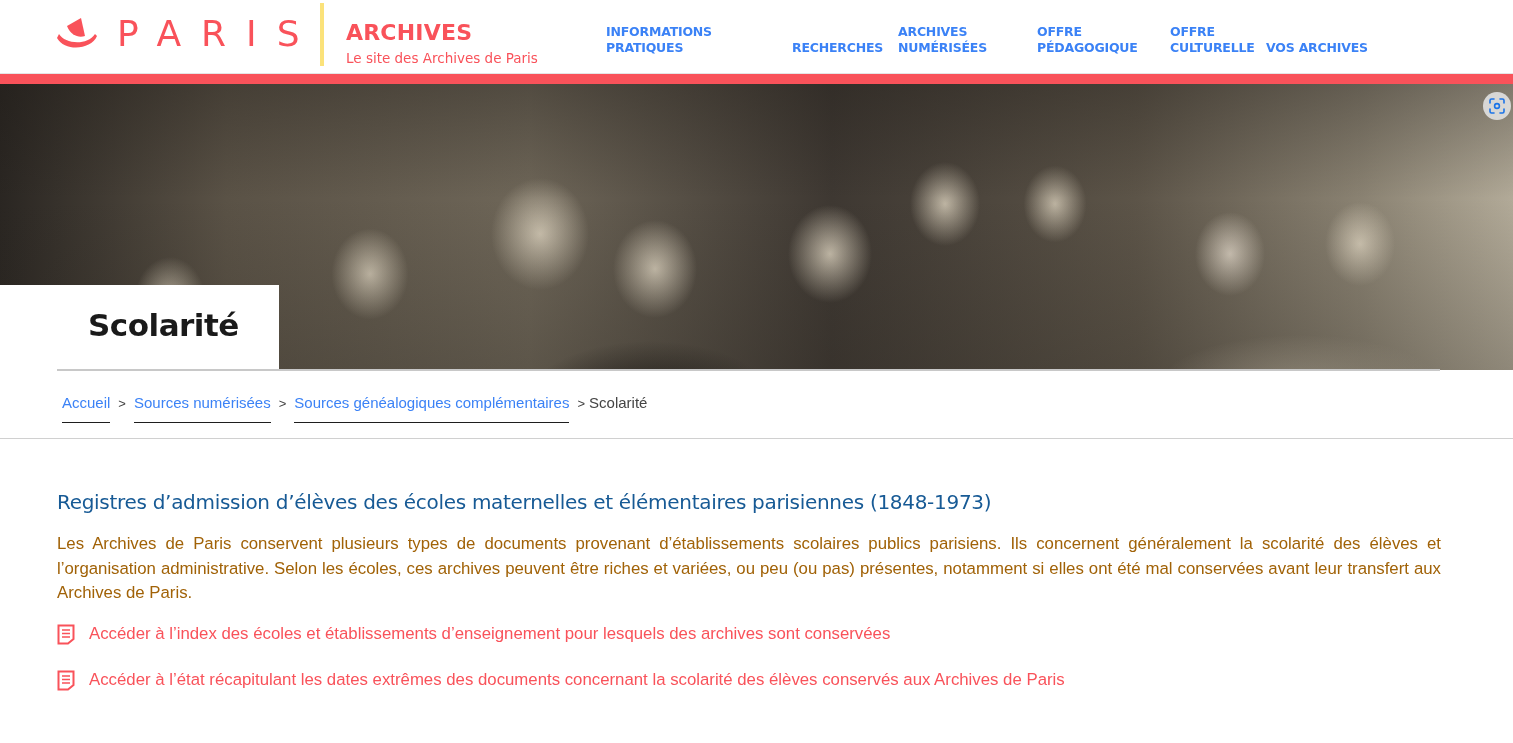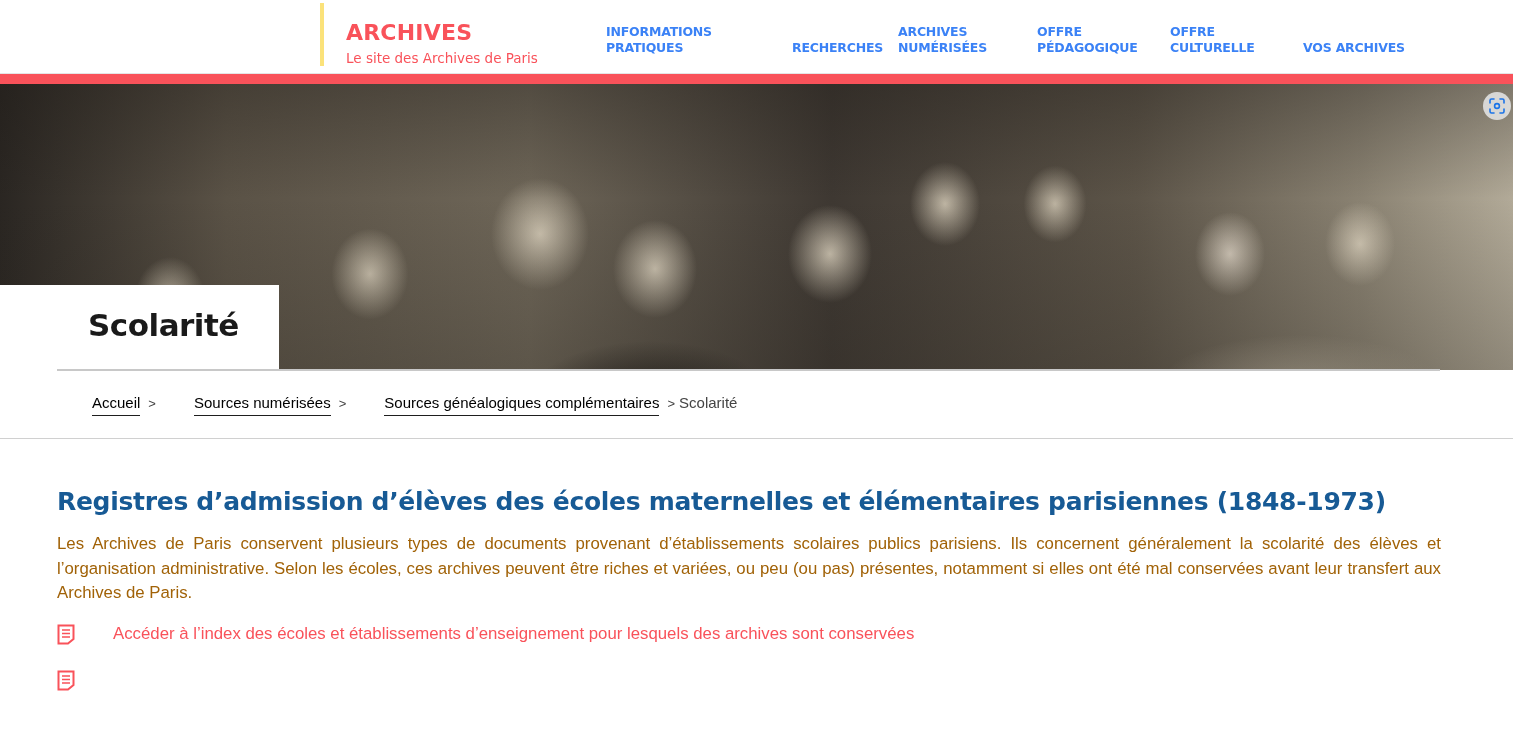--- a/index.html
+++ b/index.html
@@ -39,38 +39,45 @@
   }
   .hero-shade { position: absolute; inset: 0; background: linear-gradient(180deg, rgba(30,26,22,0.35) 0%, rgba(0,0,0,0) 40%, rgba(40,36,30,0.25) 100%); }
   .lens-btn { position: absolute; left: 1483px; top: 92px; width: 28px; height: 28px; border-radius: 50%; background: rgba(225,225,225,0.9); display: flex; align-items: center; justify-content: center; cursor: pointer; }
 
   .title-box { position: absolute; left: 0; top: 285px; width: 279px; height: 85px; background: #fff; }
   .page-title { position: absolute; left: 88px; top: 307px; font-family: "DejaVu Sans", sans-serif; font-weight: bold; font-size: 31px; color: #1a1a1a; letter-spacing: -0.5px; }
   .photo-line { position: absolute; left: 57px; top: 369px; width: 1383px; height: 2px; background: #c8c8c8; }
 
   
   .breadcrumb { position: absolute; left: 62px; top: 394px; display: flex; align-items: baseline; font-size: 15px; color: #1e1e1e; }
-  .crumb { color: #000000; text-decoration: none; border-bottom: 1.5px solid #1e1e1e; padding-bottom: 4px; cursor: pointer; margin-left: 30px; }
+  .crumb { color: #3b82f6; text-decoration: none; border-bottom: 1.5px solid #1e1e1e; padding-bottom: 11px; cursor: pointer; }
   .crumb-sep { margin: 0 8px; font-size: 13px; color: #444; }
   .crumb-current { color: #444; }
   .divider { position: absolute; left: 0; top: 438px; width: 1513px; height: 1px; background: #d0d0d0; }
 
   
   .content { position: absolute; left: 57px; top: 488px; width: 1384px; }
-  .section-title { font-family: "DejaVu Sans", sans-serif; font-weight: bold; font-size: 25px; color: #175a95; letter-spacing: -0.3px; line-height: 28px; }
+  .section-title { font-family: "DejaVu Sans", sans-serif; font-weight: normal; font-size: 20px; color: #175a95; letter-spacing: -0.3px; line-height: 28px; }
   .para { margin-top: 16px; font-size: 16.8px; line-height: 24.5px; color: #a16207; text-align: justify; }
-  .doc-link { display: flex; align-items: center; margin-top: 18px; color: #f9525a; font-size: 16.8px; cursor: pointer; gap: 24px; }
+  .doc-link { display: flex; align-items: center; margin-top: 18px; color: #f9525a; font-size: 16.8px; cursor: pointer; }
   .doc-link + .doc-link { margin-top: 25px; }
   .doc-icon { width: 18px; height: 21px; margin-right: 14px; flex: 0 0 auto; }
   .para2 { margin-top: 24px; font-size: 16.8px; line-height: 24px; white-space: nowrap; color: #1e1e1e; }
 </style>
 </head>
 <body>
 
 <header class="header">
+  <div class="logo">
+    <svg class="logo-mark" viewBox="0 0 40 36">
+      <path d="M10 10 L24 2 L28 20 C22 22 14 20 10 10 Z" fill="#f9525a"></path>
+      <path d="M2 18 C8 28 30 30 38 18 L40 20 C34 34 8 36 0 22 Z" fill="#f9525a"></path>
+    </svg>
+    <span class="logo-word">PARIS</span>
+  </div>
   <div class="logo-sep"></div>
   <div class="site-title">
     <div class="big">ARCHIVES</div>
     <div class="small">Le site des Archives de Paris</div>
   </div>
 
   <nav class="nav">
     <div class="nav-item" style="left:606px;">
       <div>INFORMATIONS</div>
       <div>PRATIQUES</div>
@@ -84,21 +91,21 @@
       <div>NUMÉRISÉES</div>
     </div>
     <div class="nav-item" style="left:1037px;">
       <div>OFFRE</div>
       <div>PÉDAGOGIQUE</div>
     </div>
     <div class="nav-item" style="left:1170px;">
       <div>OFFRE</div>
       <div>CULTURELLE</div>
     </div>
-    <div class="nav-item" style="left:1303px;">
+    <div class="nav-item" style="left:1266px;">
       <div style="height:16px;"></div>
       <div>VOS ARCHIVES</div>
     </div>
   </nav>
 </header>
 <div class="red-bar"></div>
 
 <div class="hero" role="img" aria-label="Photographie d'enfants dans une salle de classe">
   <div class="hero-shade"></div>
 </div>
@@ -132,15 +139,16 @@
       <path d="M1.5 1.5 H16.5 V15 L11 19.5 H1.5 Z" fill="none" stroke="#f9525a" stroke-width="2"></path>
       <path d="M5 6 H13 M5 9.5 H13 M5 13 H13" stroke="#f9525a" stroke-width="1.6"></path>
     </svg>
     <span>Accéder à l’index des écoles et établissements d’enseignement pour lesquels des archives sont conservées</span>
   </div>
   <div class="doc-link">
     <svg class="doc-icon" viewBox="0 0 18 21">
       <path d="M1.5 1.5 H16.5 V15 L11 19.5 H1.5 Z" fill="none" stroke="#f9525a" stroke-width="2"></path>
       <path d="M5 6 H13 M5 9.5 H13 M5 13 H13" stroke="#f9525a" stroke-width="1.6"></path>
     </svg>
+    <span>Accéder à l’état récapitulant les dates extrêmes des documents concernant la scolarité des élèves conservés aux Archives de Paris</span>
   </div>
 
 </main>
 
 </body></html>

